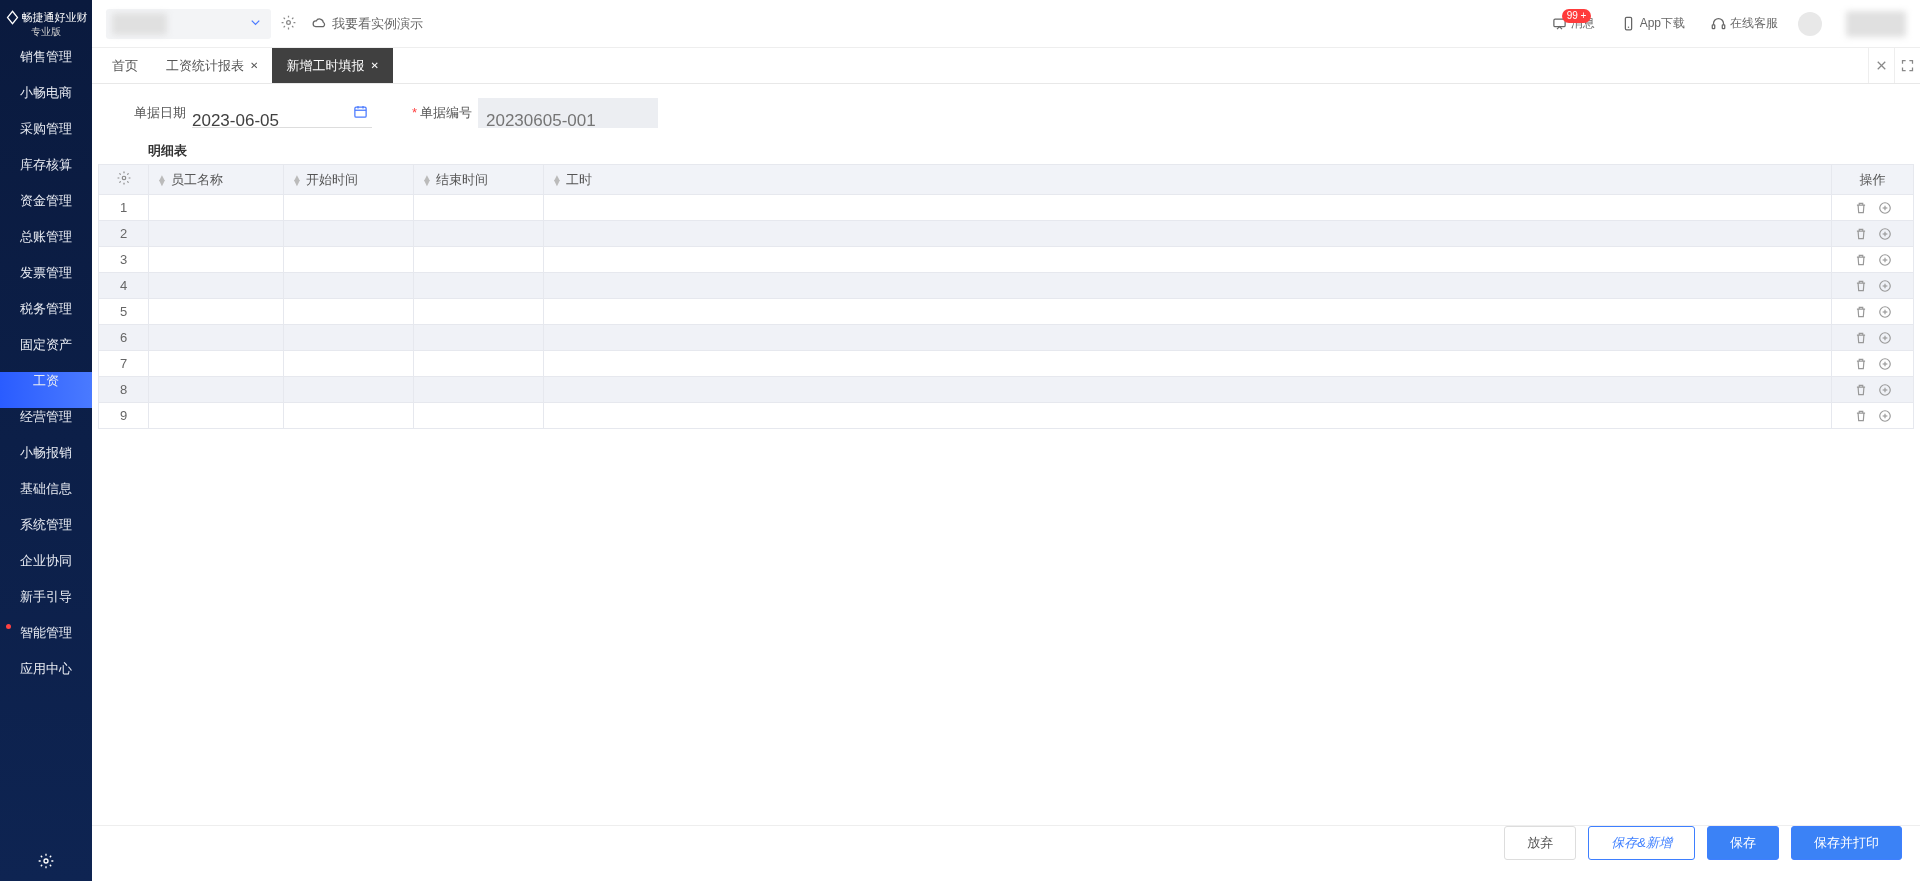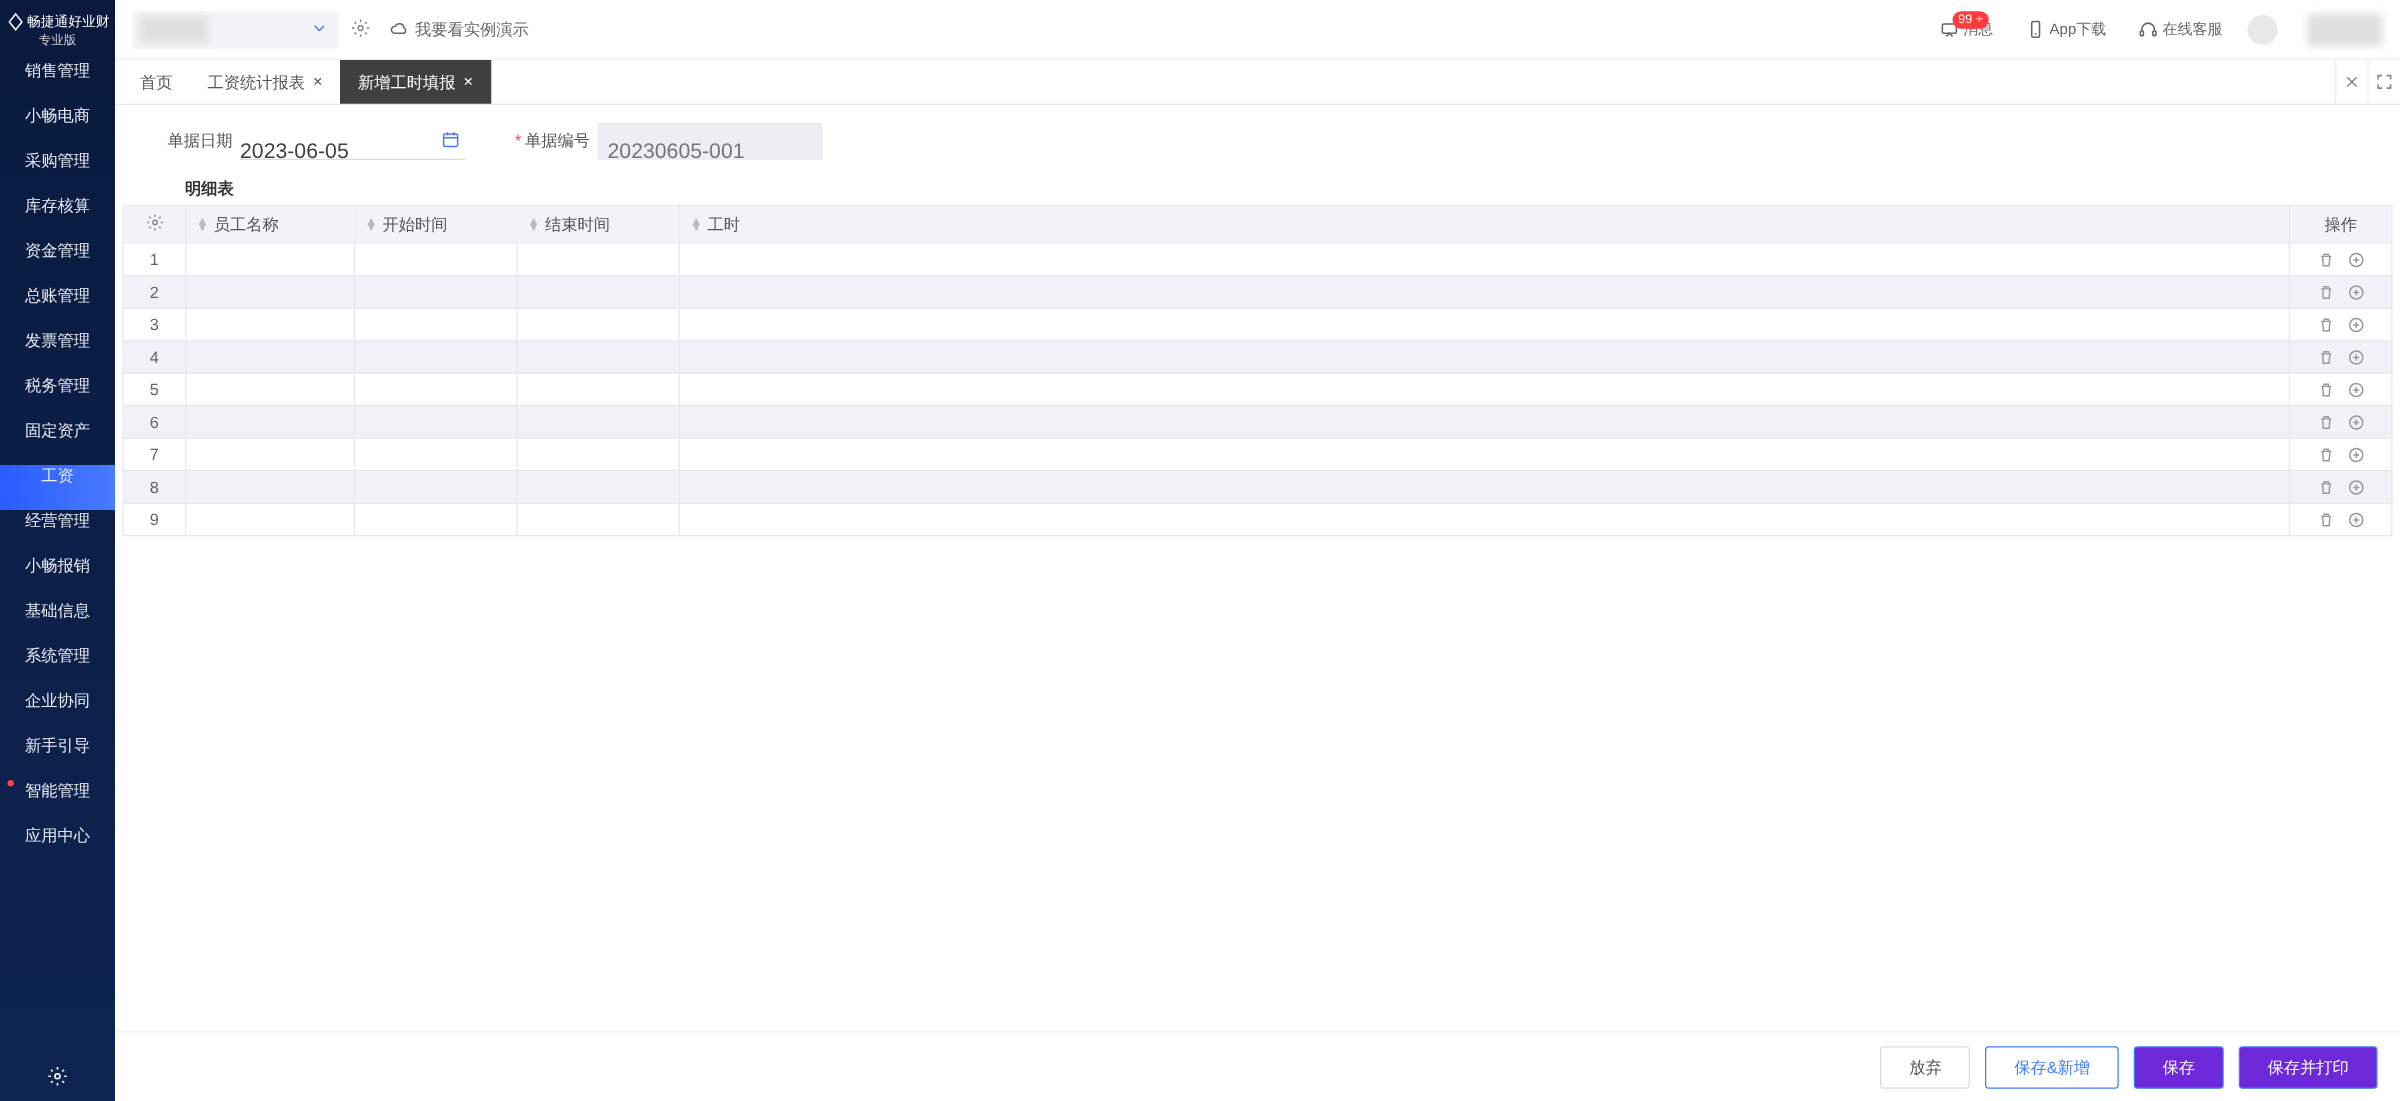--- a/index.html
+++ b/index.html
@@ -67,24 +67,24 @@
     .col-name { width:135px; }
     .col-start { width:130px; }
     .col-end { width:130px; }
     .col-hours { width:auto; }
     .col-ops { width:82px; text-align:center; padding-left:0; }
     .op-icons { display:flex; gap:10px; justify-content:center; color:#999; }
     .op-icons svg { width:14px; height:14px; cursor:pointer; }
     th.col-idx svg { width:14px; height:14px; color:#888; }
     
     
-    .footer { height:56px; border-top:1px solid #eee; display:flex; align-items:center; justify-content:flex-end; padding:0 18px; gap:12px; margin-top:auto; }
+    .footer { height:56px; border-top:1px solid #eee; display:flex; justify-content:flex-end; padding:0 18px; gap:12px; margin-top:auto; }
     .btn { height:34px; padding:0 22px; border-radius:3px; font-size:13px; cursor:pointer; border:1px solid #ddd; background:#fff; color:#555; }
-    .btn-outline { border-color:#3e7fff; color:#3e7fff; background:#fff; }
-    .btn-primary { background:#6d28d9; color:#fff; border-color:#3e7fff; }
+    .btn-outline { border-color:#3e7fff; color:#3e7fff; background:#fff;font-style:italic; }
+    .btn-primary { background:#3b82f6; color:#fff; border-color:#3e7fff; }
     
     .content-scroll { flex:1; display:flex; flex-direction:column; overflow:auto; }
     
     svg.ico { width:15px; height:15px; }
   </style>
 </head>
 <body>
 
 <div class="app">
 

